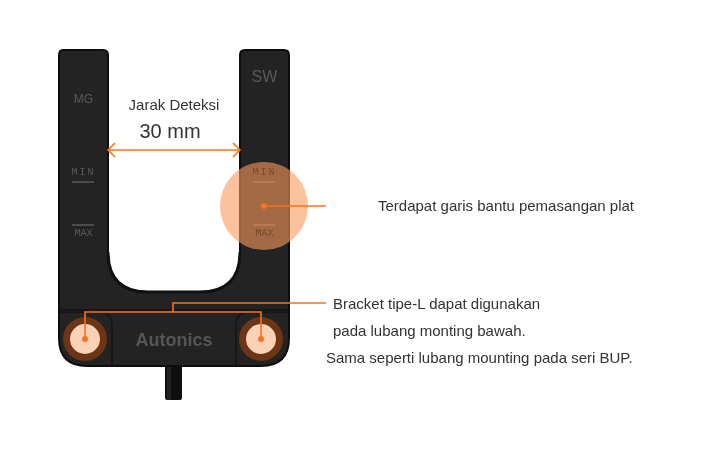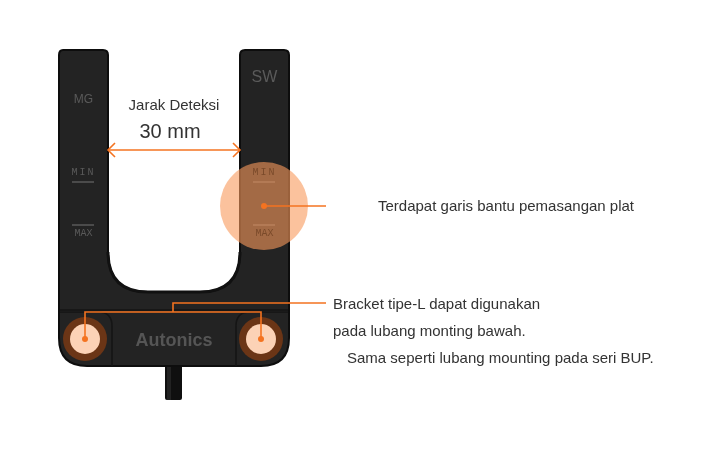--- a/index.html
+++ b/index.html
@@ -82,14 +82,14 @@
 
   <div style="position:absolute;left:120px;width:108px;top:330px;text-align:center;color:#555555;font-size:18px;font-weight:bold;">Autonics</div>
 
   <div class="dist-label" style="left:108px;width:132px;top:96px;">Jarak Deteksi</div>
   <div class="dist-label" style="left:108px;width:124px;top:120px;font-size:20px;">30 mm</div>
 
   <div class="txt" style="left:333px;top:193px;margin-left:45px;">Terdapat garis bantu pemasangan plat</div>
 
   <div class="txt" style="left:333px;top:318px;">pada lubang monting bawah.</div>
   <div class="txt" style="left:333px;top:291px;">Bracket tipe-L dapat digunakan</div>
-  <div class="txt" style="left:347px;top:345px;">Sama seperti lubang mounting pada seri BUP.</div>
+  <div class="txt" style="left:326px;top:345px;">Sama seperti lubang mounting pada seri BUP.</div>
 </div>
 
 </body></html>

